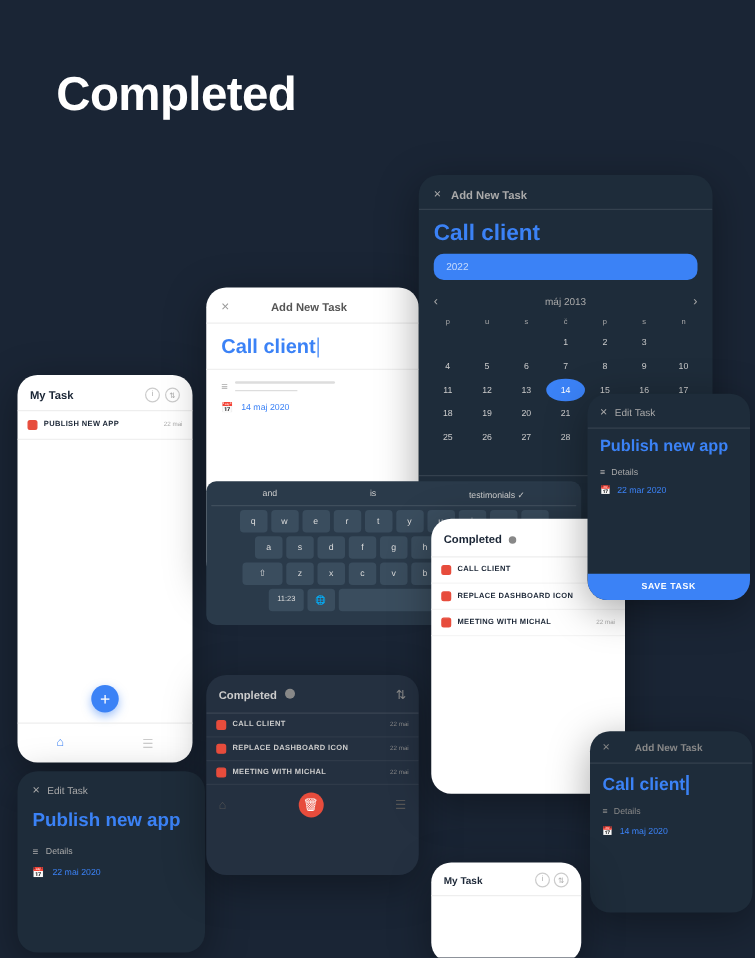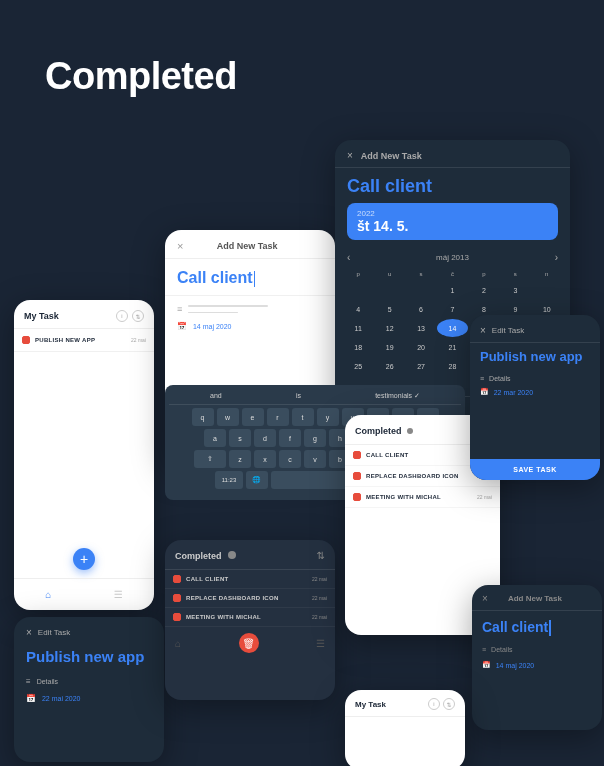--- a/index.html
+++ b/index.html
@@ -711,21 +711,20 @@
 </div>
 
 <div class="card card-calendar">
   <div class="cal-header">
     <span class="cal-close">×</span>
     <span class="cal-title">Add New Task</span>
   </div>
   <div class="cal-task-name">Call client</div>
   <div class="cal-date-chip">
     <div class="cal-chip-year">2022</div>
-    <div class="cal-chip-date">št 14. 5.</div>
   </div>
   <div class="cal-month-nav">
     <span class="cal-arrow">‹</span>
     <span class="cal-month-text">máj 2013</span>
     <span class="cal-arrow">›</span>
   </div>
   <div class="cal-grid">
     <div class="cal-day-header">
       <span class="cal-day-label">p</span>
       <span class="cal-day-label">u</span>

